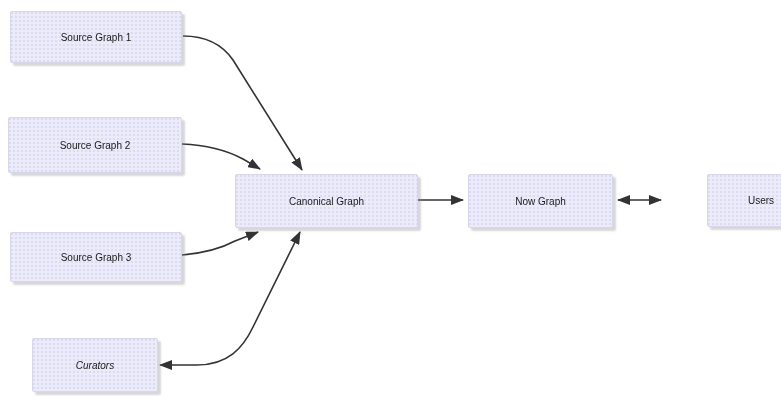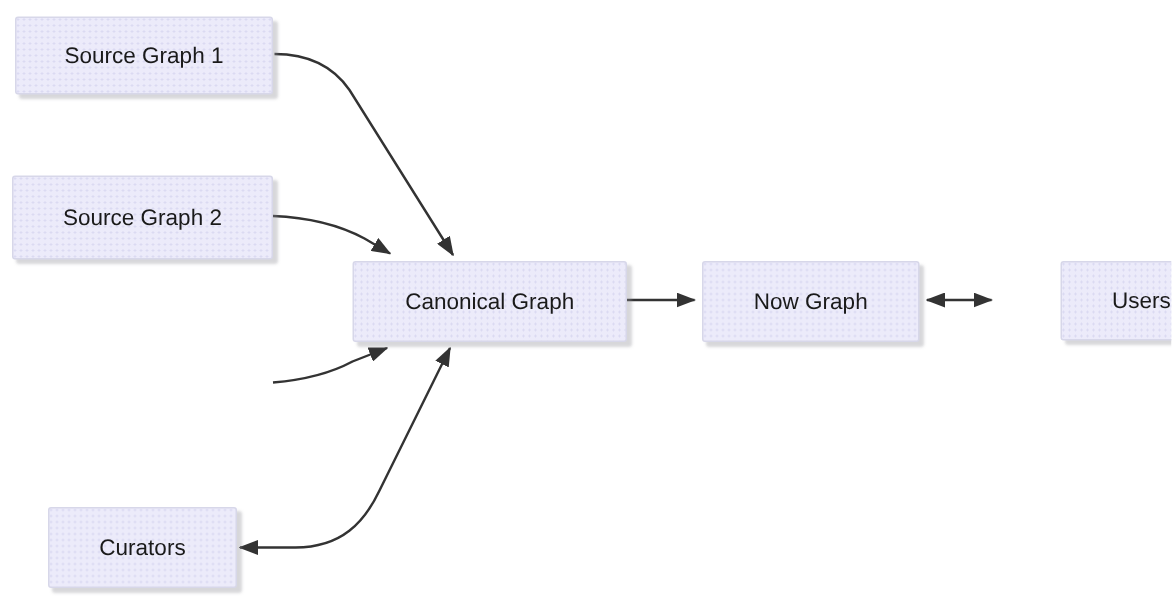--- a/index.html
+++ b/index.html
@@ -28,28 +28,28 @@
     align-items: center;
     justify-content: center;
     box-sizing: border-box;
     background-color: #ecebfa;
     
     background-image: radial-gradient(circle at 1px 1px, #dbdaf2 18%, rgba(0,0,0,0) 22%);
     background-size: 4px 4px;
     border: 1px solid #d7d7e9;
     border-radius: 2px;
     box-shadow: 3px 3px 2px rgba(140,140,150,0.35);
-    font-size: 15px;
+    font-size: 10px;
     color: #1a1a1a;
     text-align: center;
   }
   .n-sg1 { left: 10px;  top: 11px;  width: 172px; height: 52px; }
   .n-sg2 { left: 8px;   top: 117px; width: 174px; height: 56px; align-items: center; }
   .n-sg3 { left: 10px;  top: 232px; width: 172px; height: 50px; }
-  .n-cur { left: 32px;  top: 338px; width: 126px; height: 54px; }
+  .n-cur { left: 32px;  top: 338px; width: 126px; height: 54px; font-style: italic; }
   .n-can { left: 235px; top: 174px; width: 183px; height: 54px; }
   .n-now { left: 468px; top: 174px; width: 145px; height: 54px; }
   .n-usr { left: 666px; top: 174px; width: 108px; height: 53px; margin-left: 41px; }
   .edge {
     fill: none;
     stroke: #333333;
     stroke-width: 1.6;
   }
 </style>
 </head>
@@ -78,20 +78,23 @@
   </svg>
 
   <div class="node n-sg1">
     <span>Source Graph 1</span>
   </div>
 
   <div class="node n-sg2">
     <span>Source Graph 2</span>
   </div>
 
+  <div class="node n-sg3">
+    <span>Source Graph 3</span>
+  </div>
 
   <div class="node n-cur">
     <span>Curators</span>
   </div>
 
   <div class="node n-can">
     <span>Canonical Graph</span>
   </div>
 
   <div class="node n-now">

